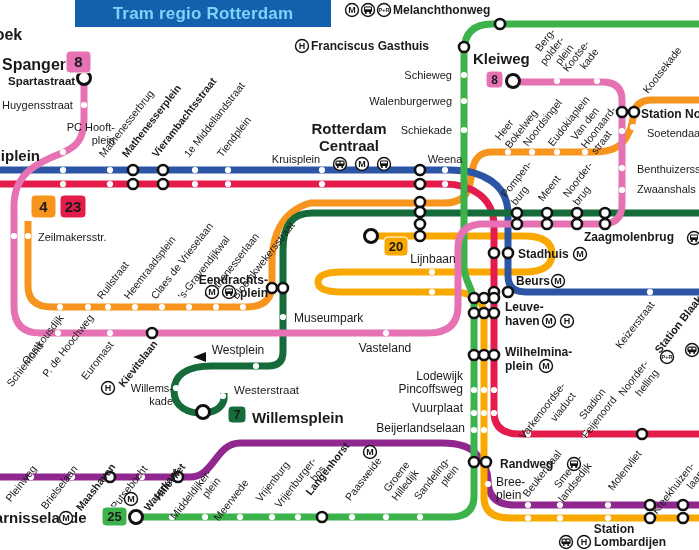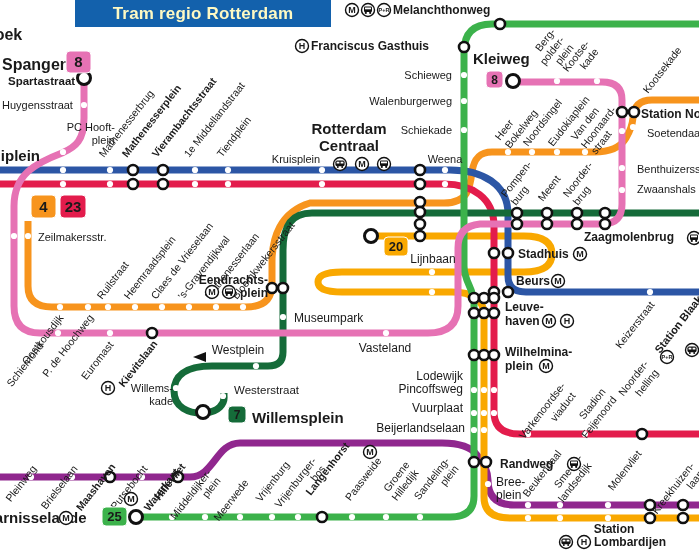--- a/index.html
+++ b/index.html
@@ -1,20 +1,20 @@
 <!DOCTYPE html>
 <html><head>
 <meta charset="utf-8">
 <style>
   html,body{margin:0;padding:0;background:#fff;}
   #stage{position:relative;width:699px;height:550px;overflow:hidden;background:#fff;
          font-family:"Liberation Sans",sans-serif;}
   #map{position:absolute;left:0;top:0;}
   #titlebar{position:absolute;left:75px;top:0;width:256px;height:27px;background:#1361ac;
-            display:flex;align-items:center;justify-content:center;color:#fef9c3;
+            display:flex;align-items:center;justify-content:center;color:#7dd3fc;
             font-weight:bold;font-size:17px;letter-spacing:.2px;text-align:right;}
   text{fill:#1a1a1a;}
 </style>
 </head>
 <body>
 <div id="stage">
   <svg id="map" width="699" height="550" viewBox="0 0 699 550">
       <rect x="0" y="0" width="699" height="550" fill="#ffffff"></rect>
       <path d="M 0,477 H 190 C 214,477 216,443 240,443 H 442 Q 468,443 477,455 Q 488,468 488,480 Q 488,505 514,505 H 699" fill="none" stroke="#90278e" stroke-width="7" stroke-linecap="butt"></path>
       <path d="M 371,236 H 524 Q 552,236 552,254 Q 552,272 524,272 H 342 Q 318,272 318,282 Q 318,292 342,292 H 452 C 472,292 484,300 484,314 V 497 Q 484,518 510,518 H 699" fill="none" stroke="#f9a800" stroke-width="7" stroke-linecap="butt"></path>

